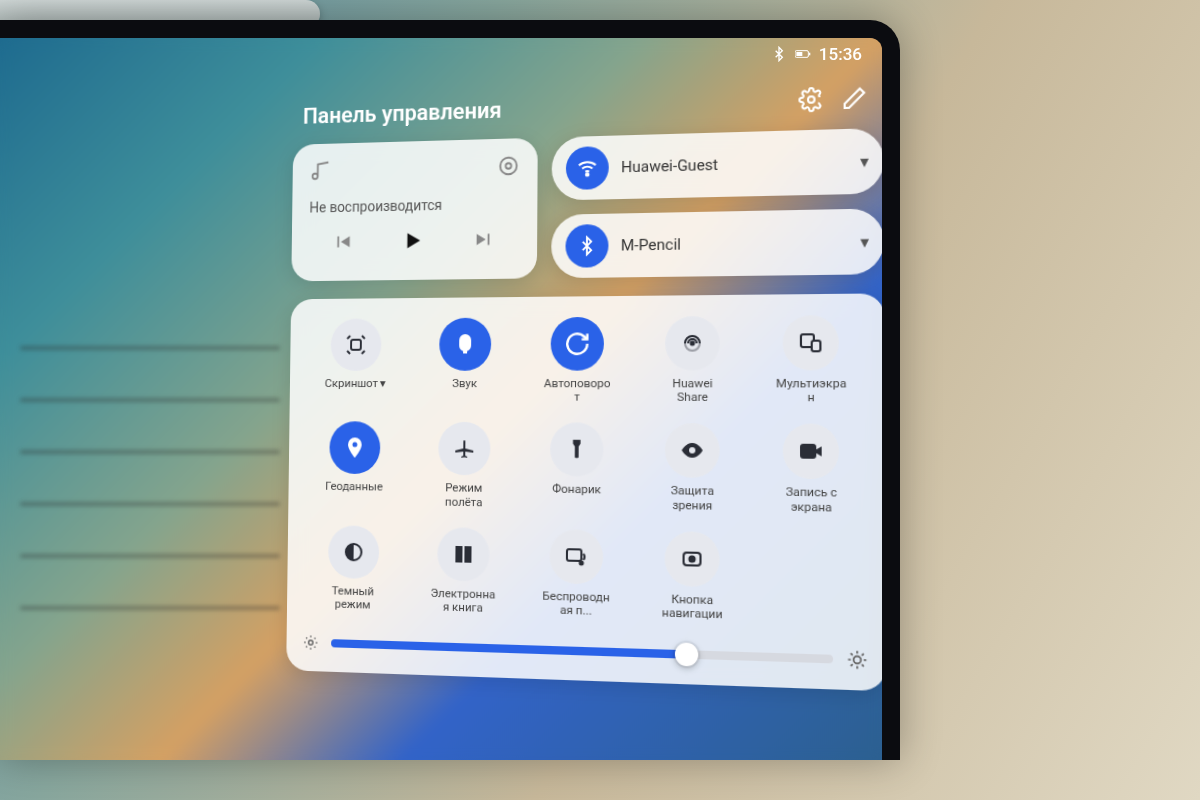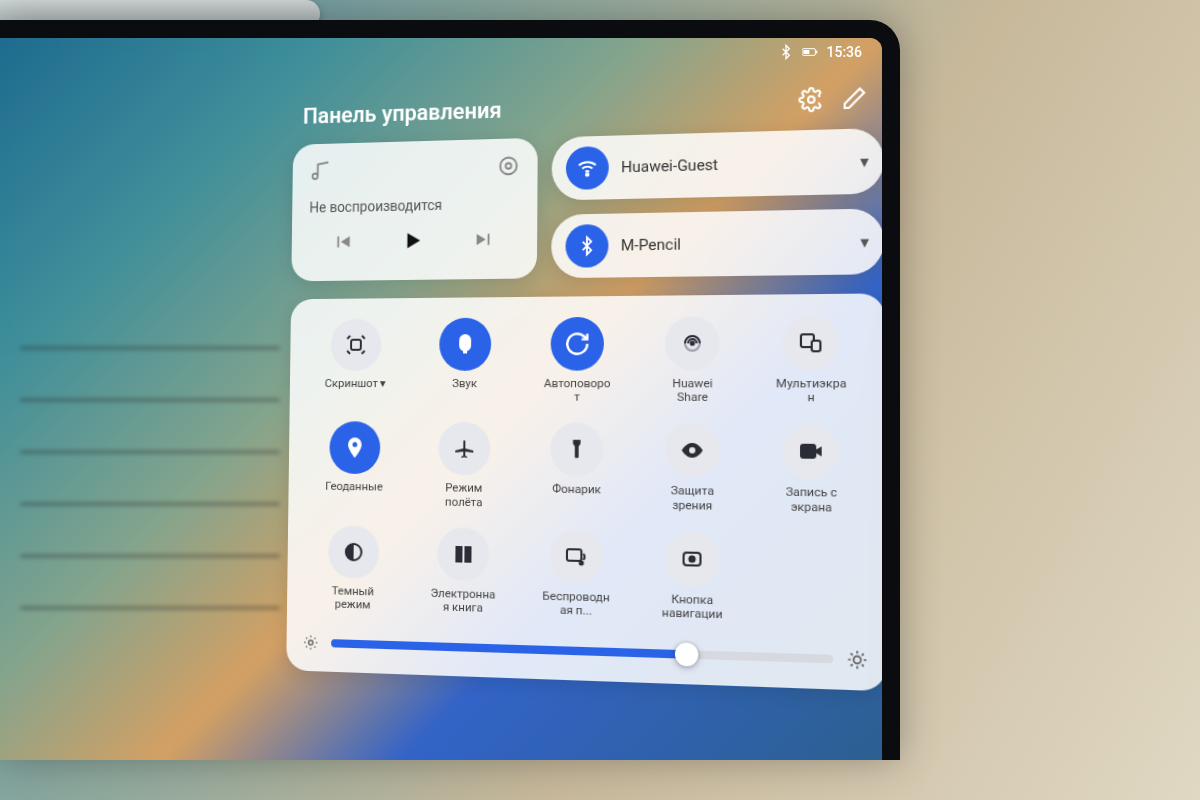--- a/index.html
+++ b/index.html
@@ -20,21 +20,21 @@
   }
   .screen-blur {
     position:absolute; inset:0;
     background: inherit;
     filter: blur(6px);
   }
   
   .statusbar {
     position:absolute; top:6px; right:20px;
     display:flex; gap:8px; align-items:center;
-    color:#fff; font-size:14px; font-weight:500;
+    color:#fff; font-size:17px; font-weight:500;
   }
   .statusbar svg { width:16px; height:16px; }
   
   .panel-wrap {
     position:absolute; left:290px; top:55px; width:580px;
     perspective: 1200px;
   }
   .panel {
     transform: rotateY(-8deg) rotateX(2deg);
     transform-origin: left center;

